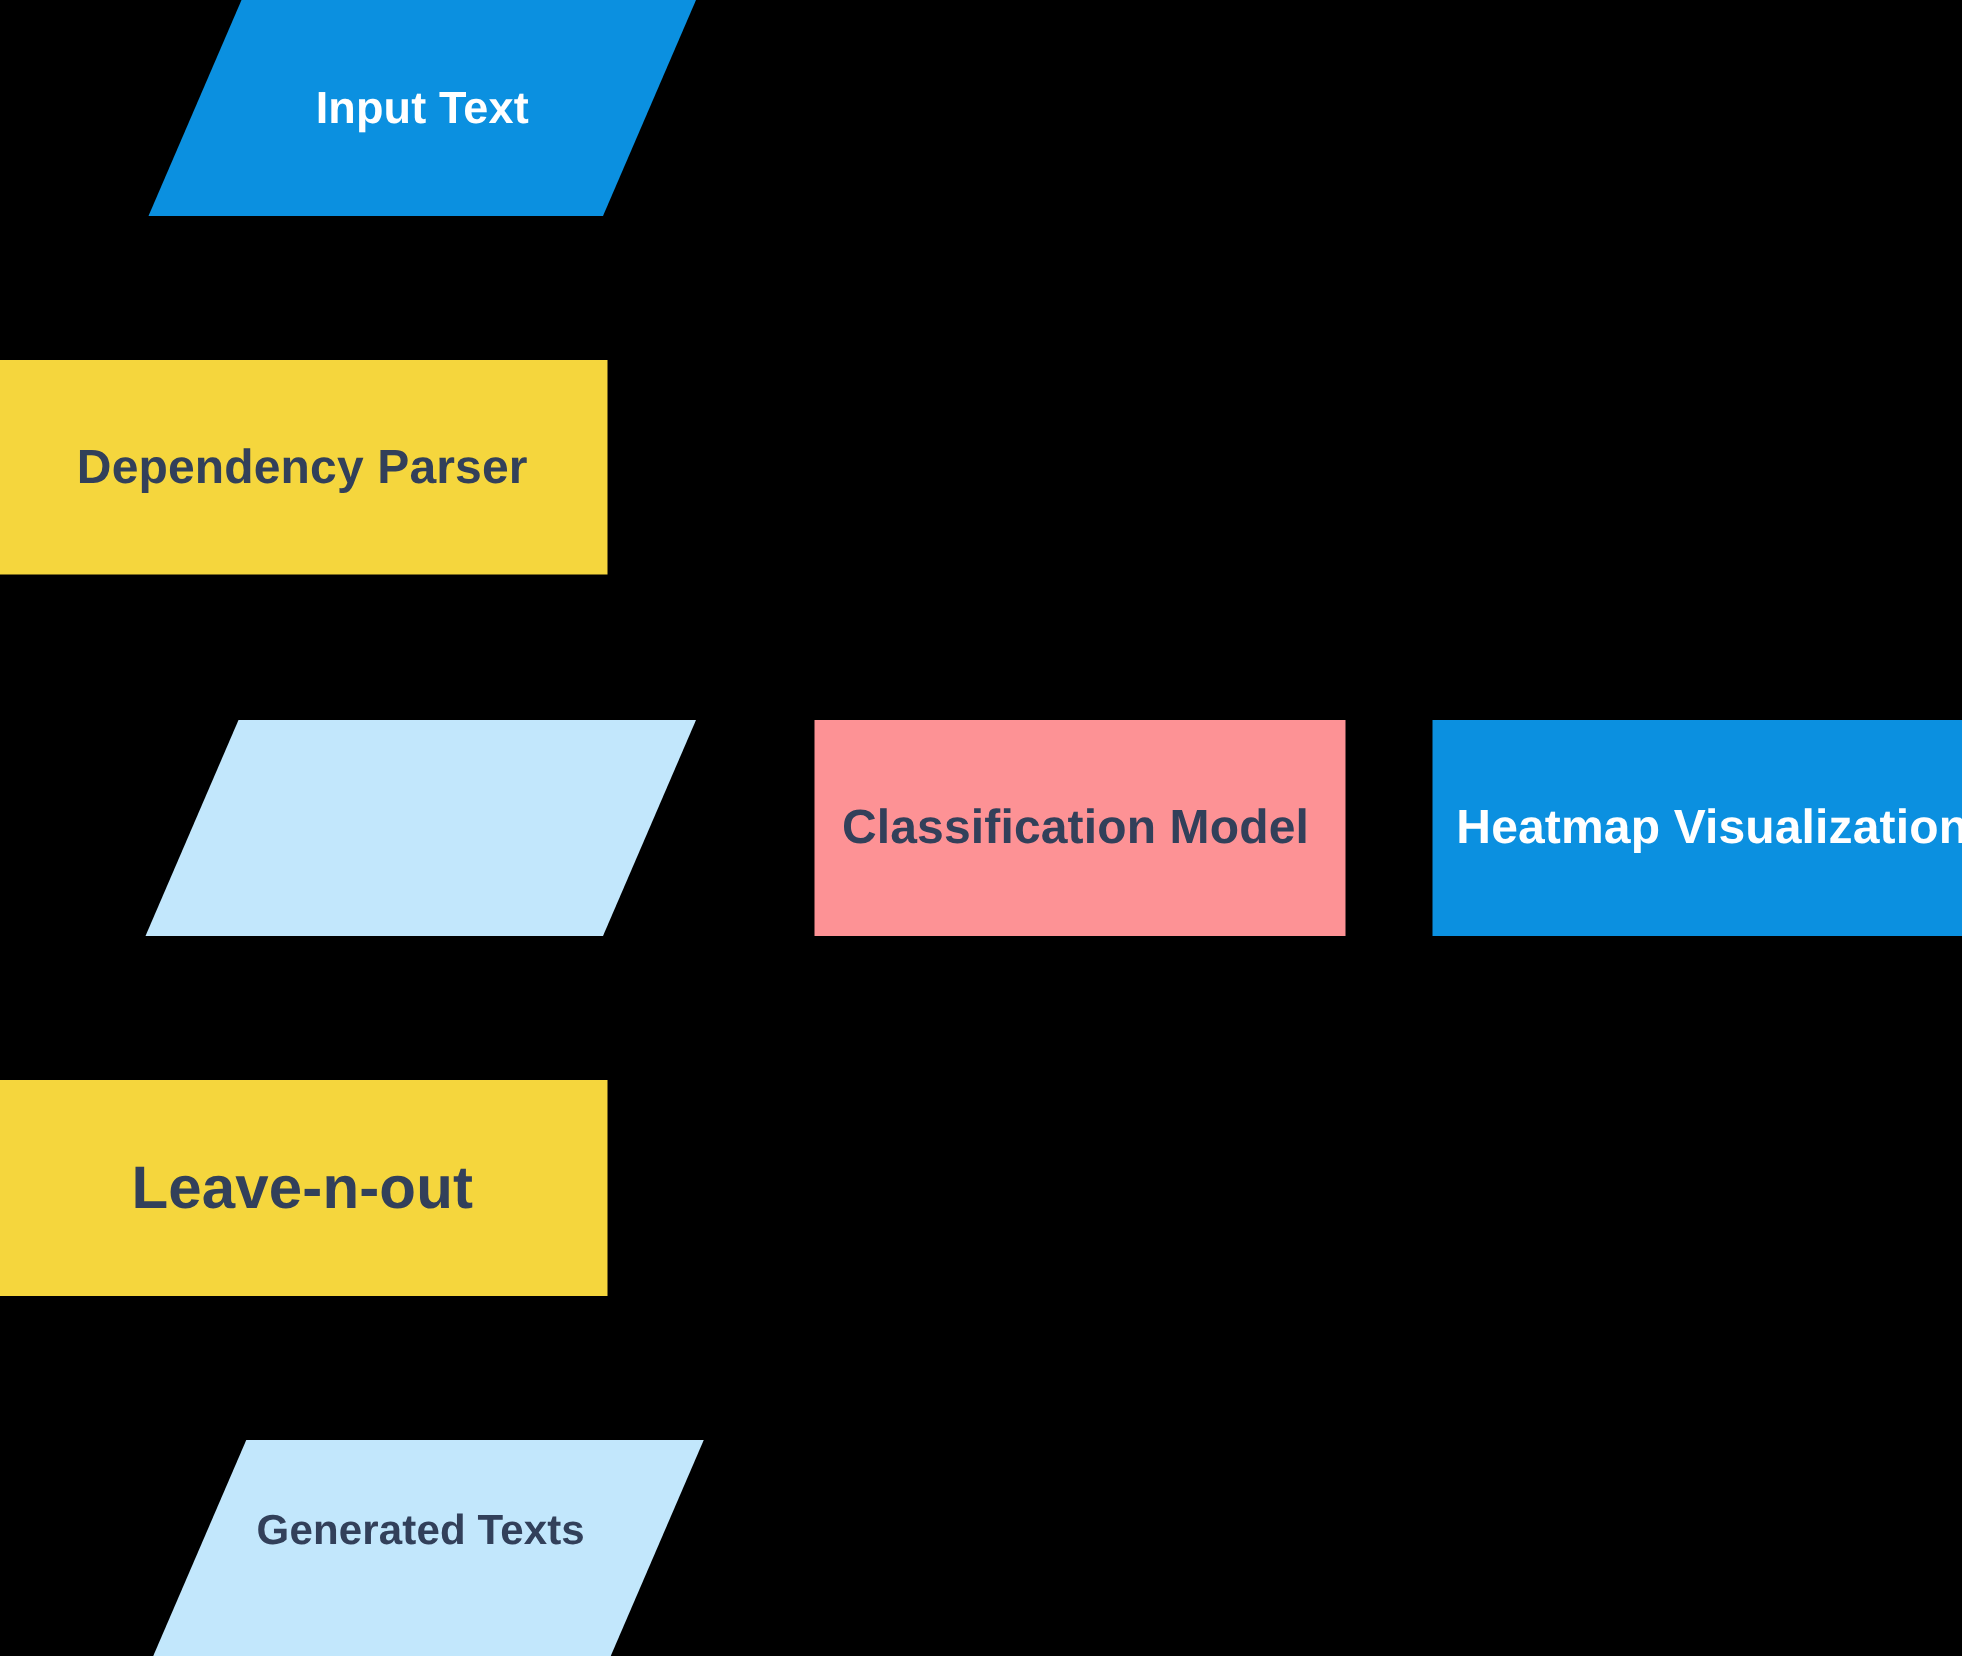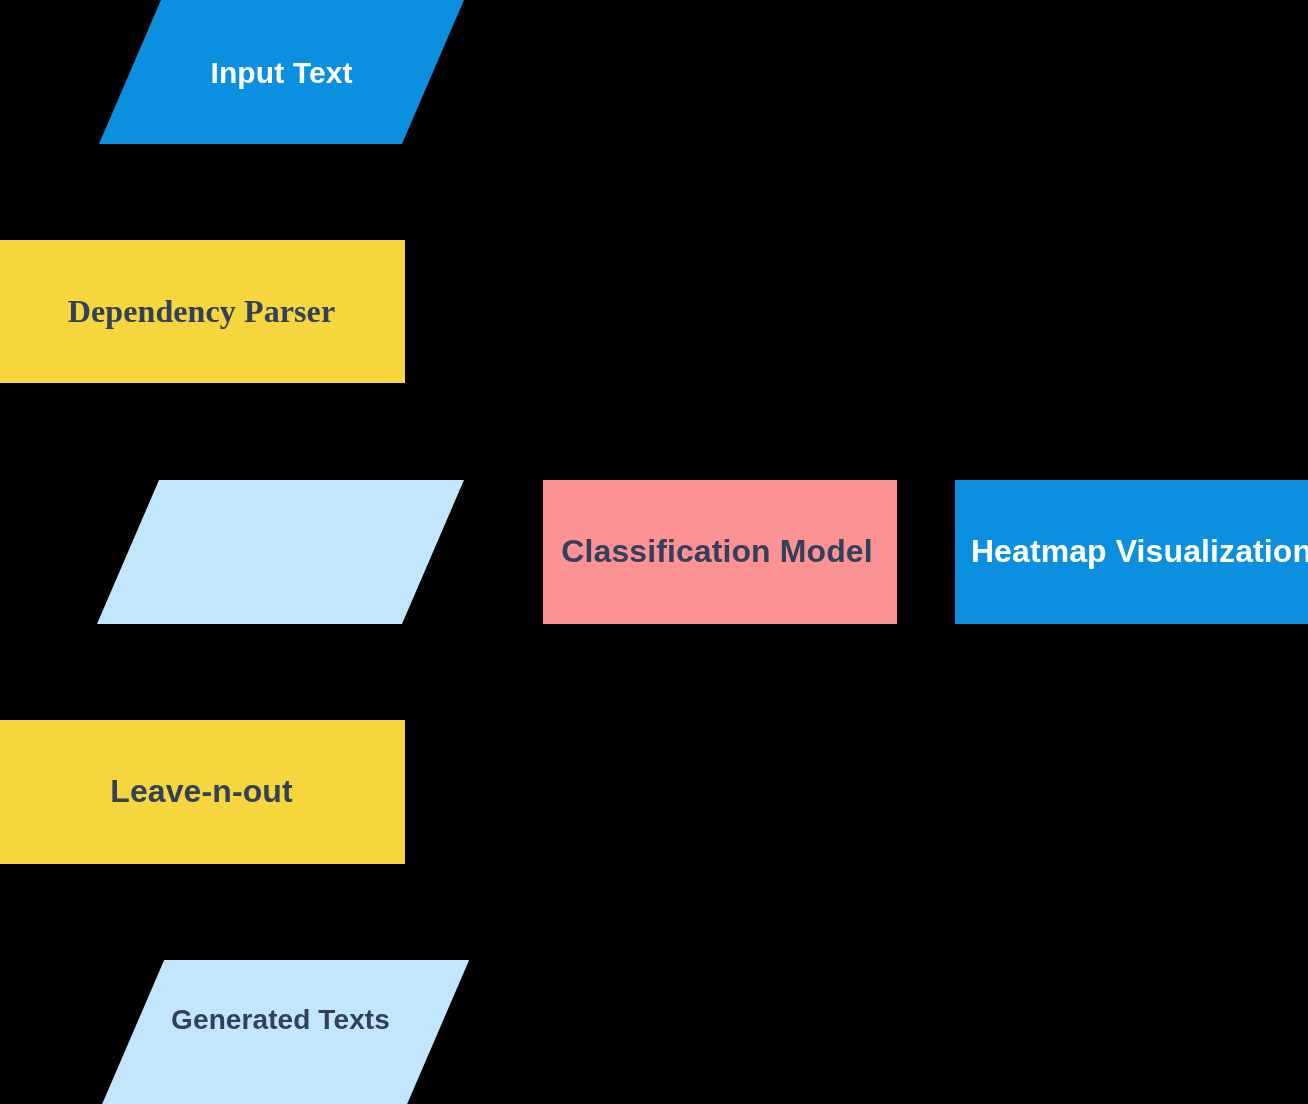--- a/index.html
+++ b/index.html
@@ -97,25 +97,25 @@
 
   
   .label-dark  { color: #32405a; }
   .label-light { color: #ffffff; }
 
   #node-input-text            .node-label { font-size: 30px; }
   #node-dependency-parser     .node-label { font-size: 32px; }
   #node-dependency-trees      .node-label { font-size: 32px; }
   #node-classification-model  .node-label { font-size: 32px; }
   #node-heatmap-visualization .node-label { font-size: 32px; }
-  #node-leave-n-out           .node-label { font-size: 32px; }
+  #node-leave-n-out           .node-label { font-size: 40px; }
   #node-generated-texts       .node-label { font-size: 28px; }
 
   
-  #node-dependency-parser     .node-label { transform: translateX(14px); font-family: Liberation Serif, serif; }
+  #node-dependency-parser     .node-label { transform: translateX(14px); }
   #node-leave-n-out           .node-label { transform: translateX(14px); }
   #node-classification-model  .node-label { transform: translateX(-3px); }
   #node-heatmap-visualization .node-label { transform: translateX(-5px); }
   #node-generated-texts       .node-label { transform: translateY(-24px); }
 </style>
 </head>
 <body>
 
 <div id="flowchart-canvas">
 

